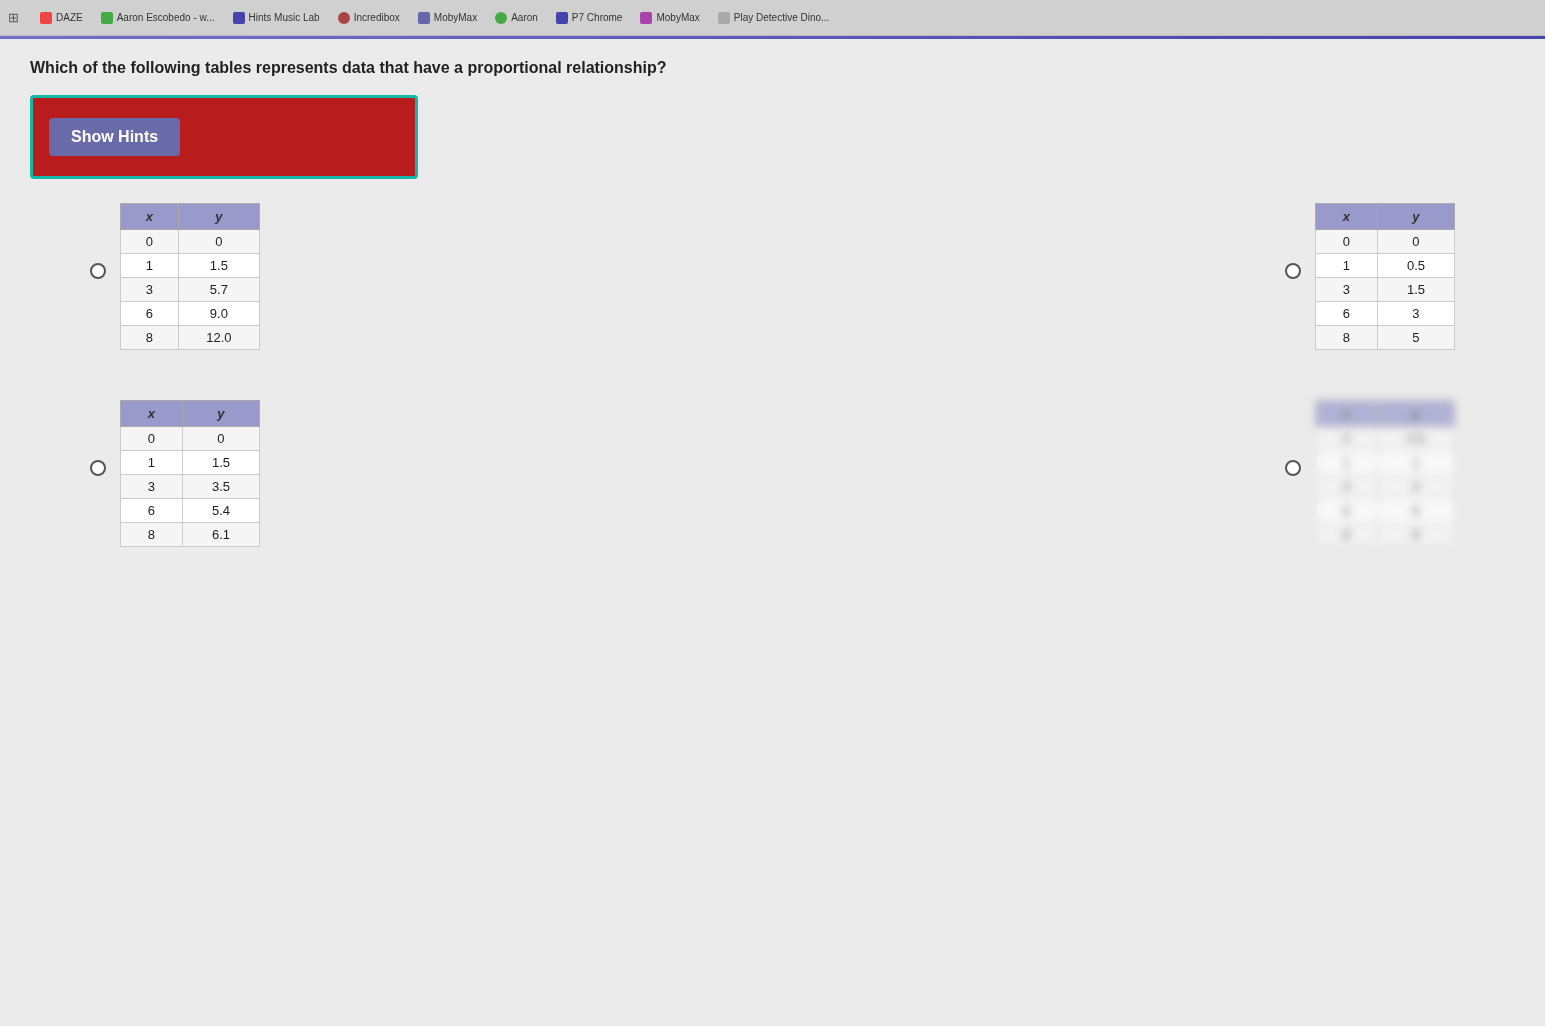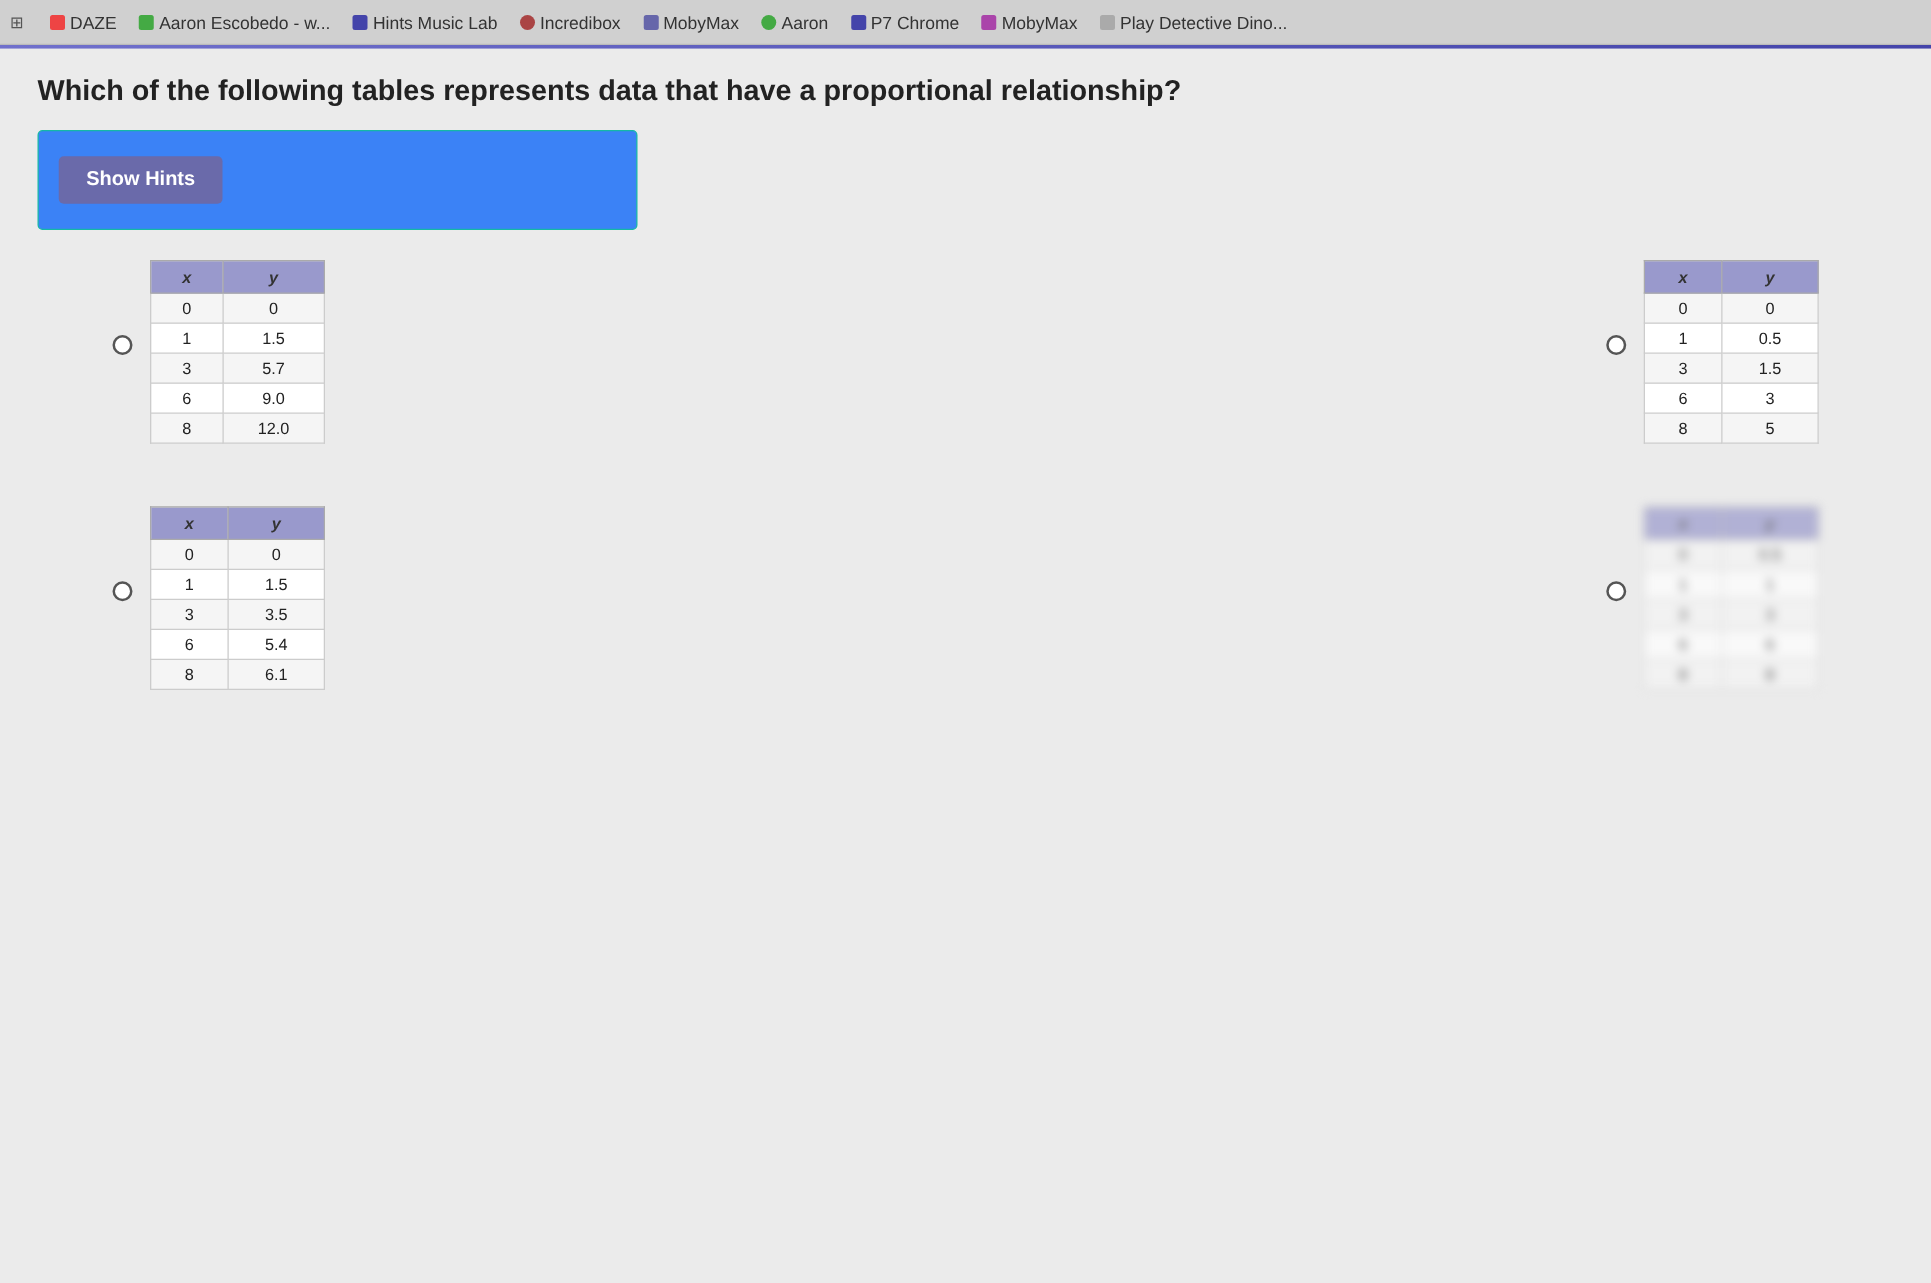--- a/index.html
+++ b/index.html
@@ -26,56 +26,55 @@
     }
     .tab-bar-grid {
       display: grid;
       grid-template-columns: 16px;
       color: #555;
       font-size: 13px;
       margin-right: 4px;
     }
     .tab-item {
       display: flex;
-      align-items: center;
       gap: 4px;
       white-space: nowrap;
       padding: 2px 6px;
       border-radius: 3px;
-      font-size: 14px;
+      font-size: 10px;
       color: #333;
     }
     .tab-item .favicon {
       width: 12px;
       height: 12px;
       border-radius: 2px;
       display: inline-block;
     }
 
     
     .main-content {
       background: #ebebeb;
       padding: 20px 30px;
       min-height: 990px;
     }
 
     .question-text {
-      font-size: 23px;
+      font-size: 16px;
       font-weight: bold;
       color: #222;
       margin-bottom: 18px;
     }
 
     .hints-box {
-      background: #3b82f6;
-      border: 1px solid #14b8a6;
+      background: #b91c1c;
+      border: 3px solid #14b8a6;
       border-radius: 4px;
       padding: 20px 16px;
       margin-bottom: 24px;
-      width: 480px;
+      width: 388px;
     }
 
     .show-hints-btn {
       background: #6a6aaa;
       color: white;
       border: none;
       border-radius: 4px;
       padding: 10px 22px;
       font-size: 16px;
       font-weight: bold;

